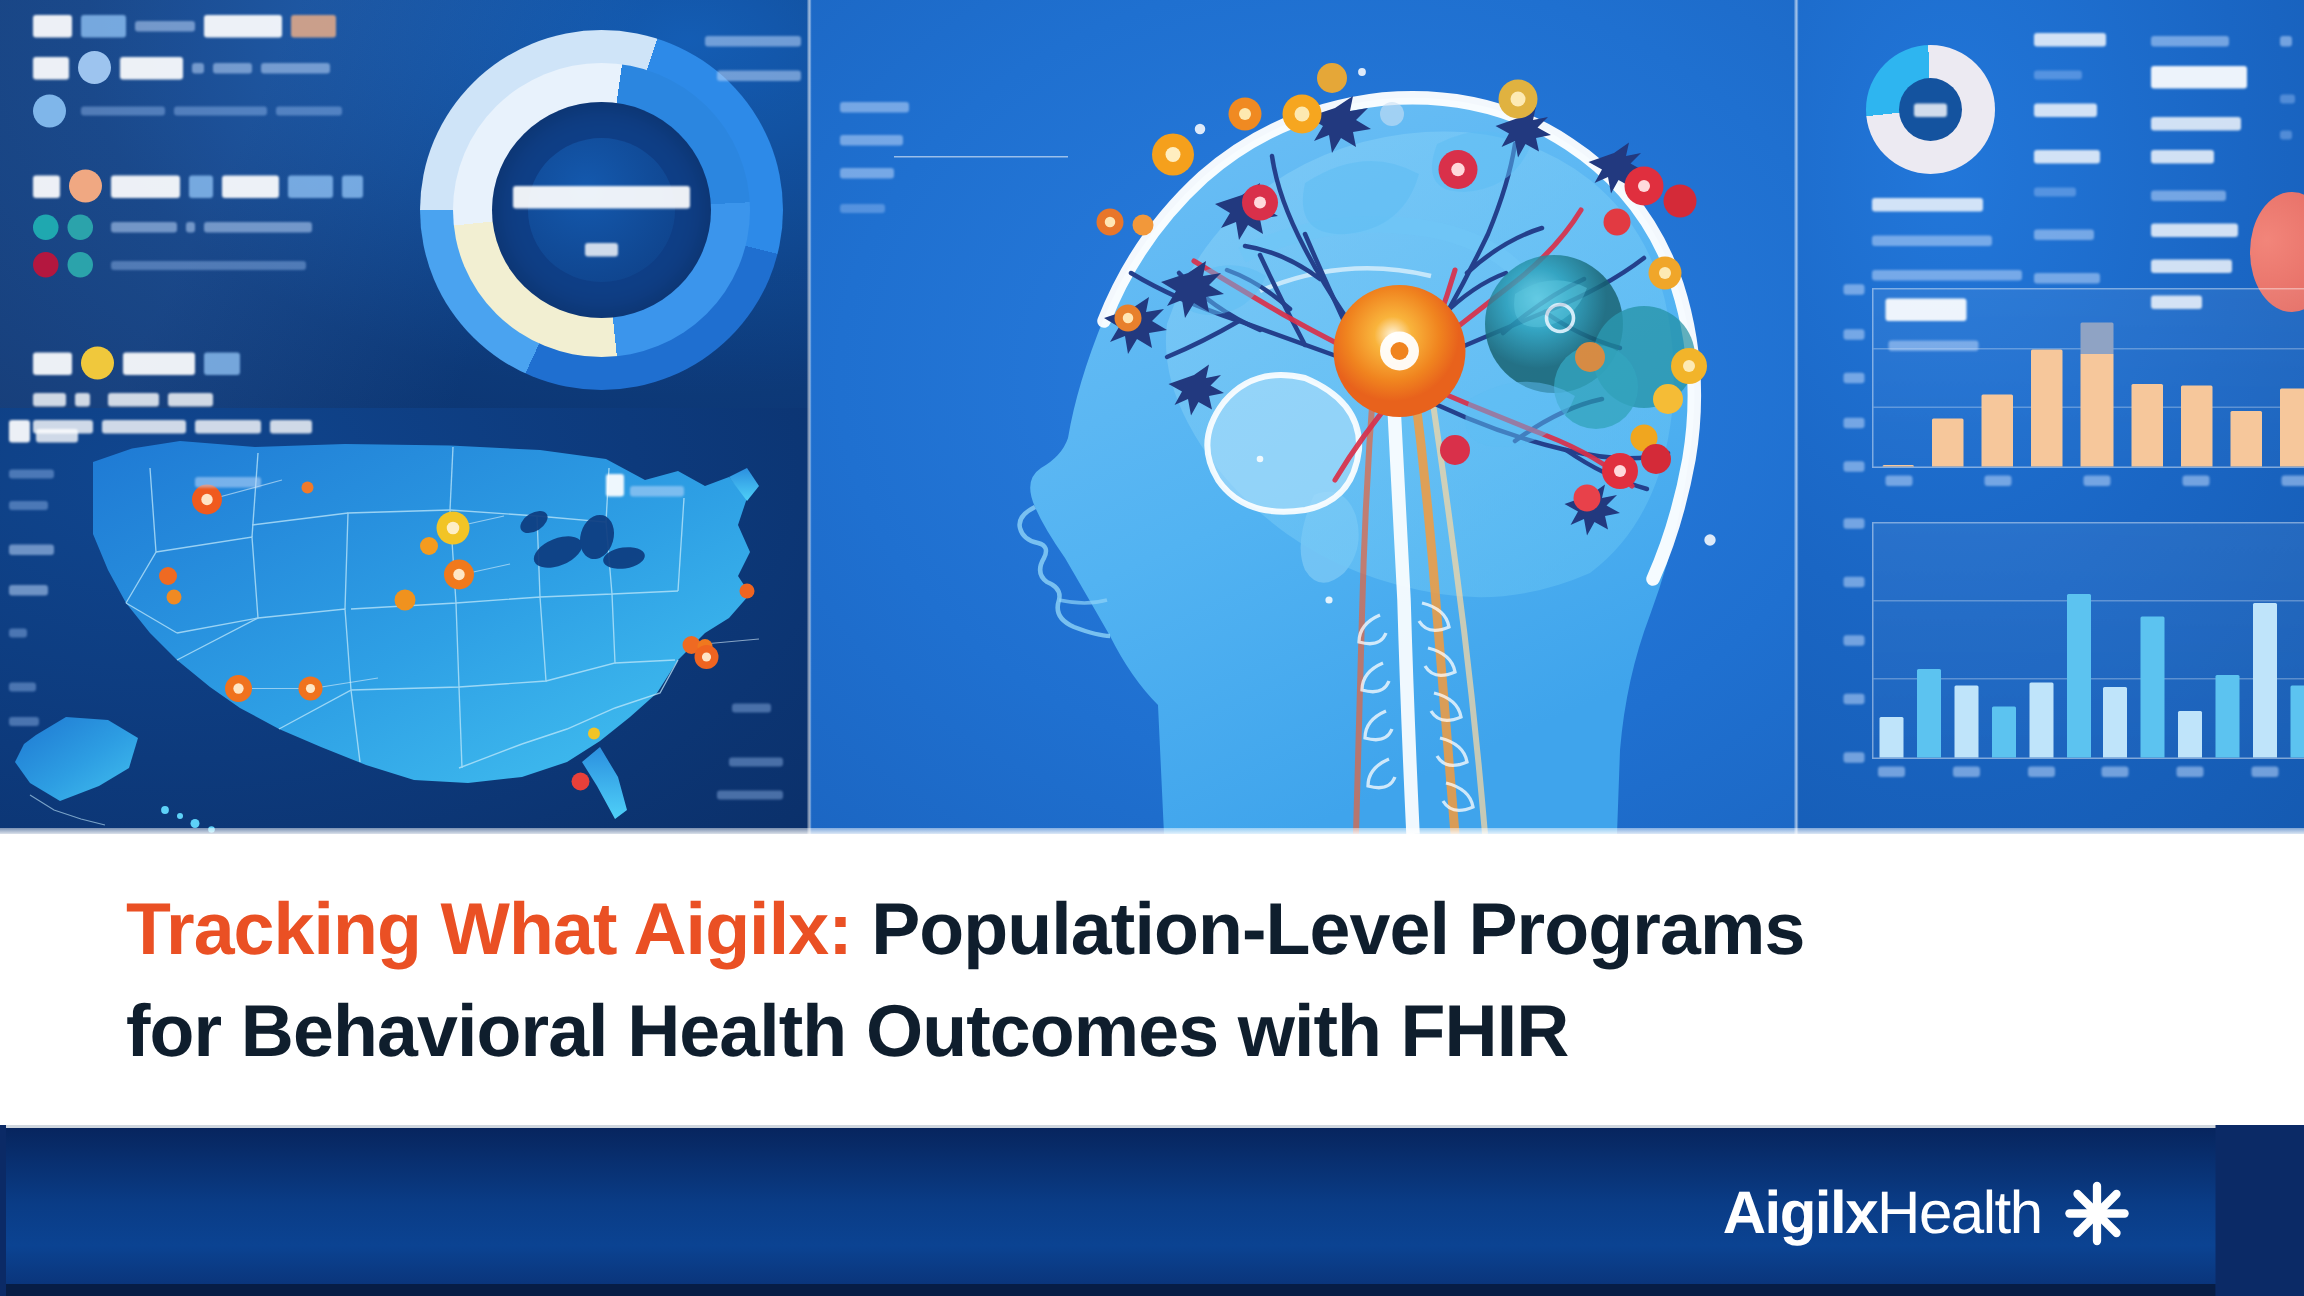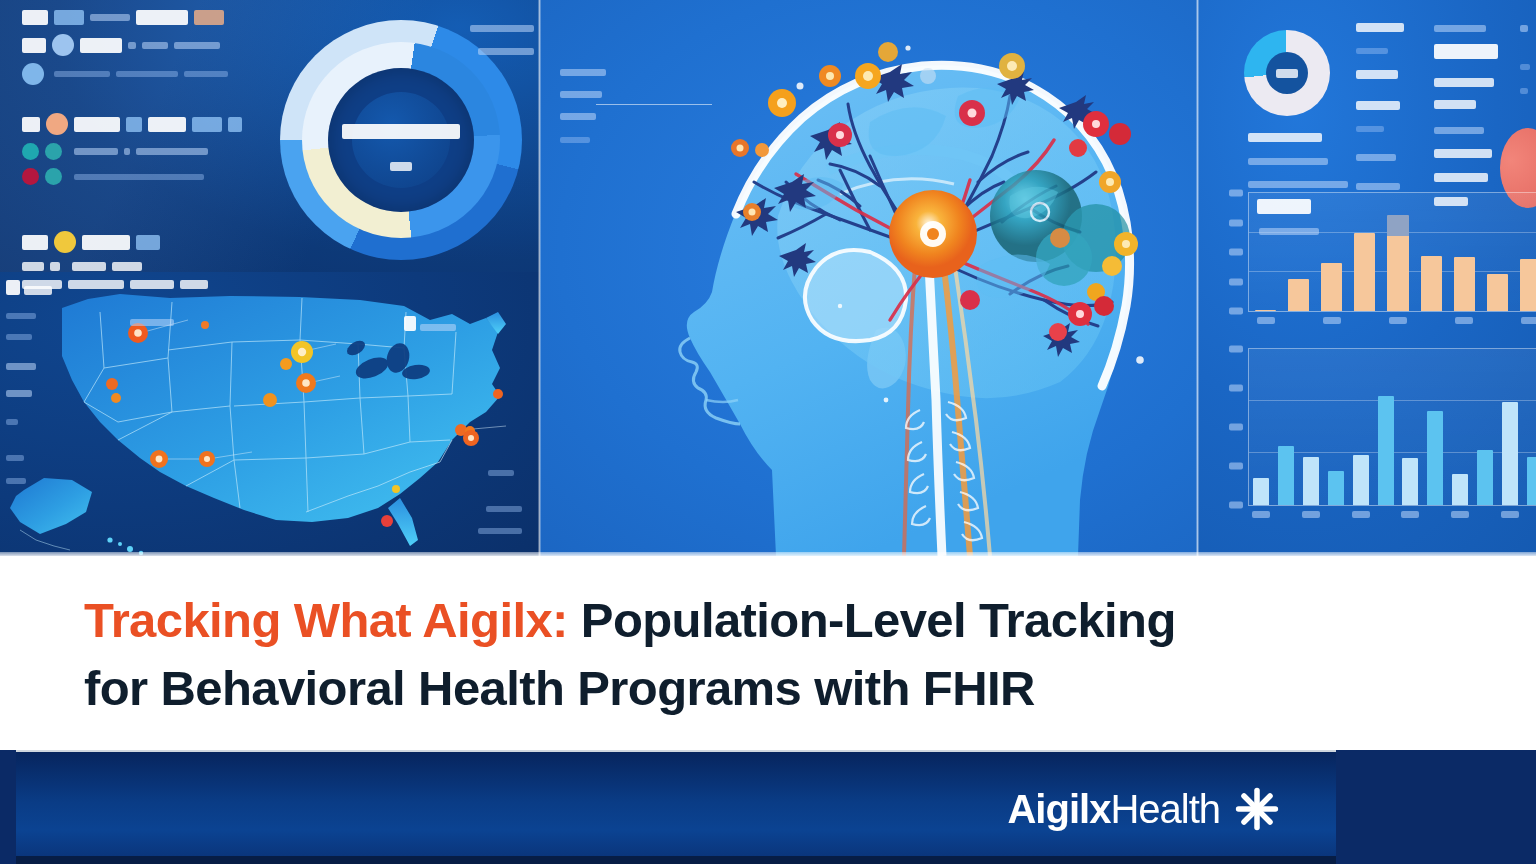--- a/index.html
+++ b/index.html
@@ -104,21 +104,21 @@
   .titleband .inner { position:absolute; left:84px; top:30px; right:60px; }
   .headline {
     font-family: "Liberation Sans", sans-serif;
     font-weight: 700; font-size: 49px; line-height: 1.39;
     letter-spacing: -0.6px; color:#0f1e2d;
   }
   .headline .hl { color:#ea5024; }
 
   
   .footer {
-    position:absolute; left:16px; top:750px; width:1320px; height:114px;
+    position:absolute; left:4px; top:750px; width:1473px; height:114px;
     background: linear-gradient(180deg, #07255e 0%, #0a3c86 45%, #0b4392 70%, #0a3175 100%);
     border-top:2px solid #cfd6de;
   }
   .footer::after{ content:""; position:absolute; left:0; bottom:0; width:100%; height:8px; background:#071d45; }
   .logo { position:absolute; right:56px; top:34px; display:flex; align-items:center; gap:14px; }
   .logo-text { font-size:40px; letter-spacing:-1px; color:#ffffff; font-weight:400; }
   .logo-text b { font-weight:700; }
   .star { width:46px; height:46px; }
 </style>
 </head>
@@ -738,21 +738,21 @@
       </div>
     </div>
 
     <div class="vdiv a"></div>
     <div class="vdiv b"></div>
     <div class="hero-bottom-edge"></div>
   </div>
 
   <div class="titleband">
     <div class="inner">
-      <h1 class="headline"><span class="hl">Tracking What Aigilx:</span><span> Population-Level Tracking</span><br><span>for Behavioral Health Programs with FHIR</span></h1>
+      <h1 class="headline"><span class="hl">Tracking What Aigilx:</span><span> Population-Level Programs</span><br><span>for Behavioral Health Outcomes with FHIR</span></h1>
     </div>
   </div>
 
   <div class="footer">
     <div class="logo">
       <div class="logo-text"><b>Aigilx</b><span>Health</span></div>
       <svg class="star" viewBox="0 0 100 100">
         <g fill="#ffffff">
           <rect x="44" y="4" width="12" height="92" rx="6"></rect>
           <rect x="44" y="4" width="12" height="92" rx="6" transform="rotate(45 50 50)"></rect>

